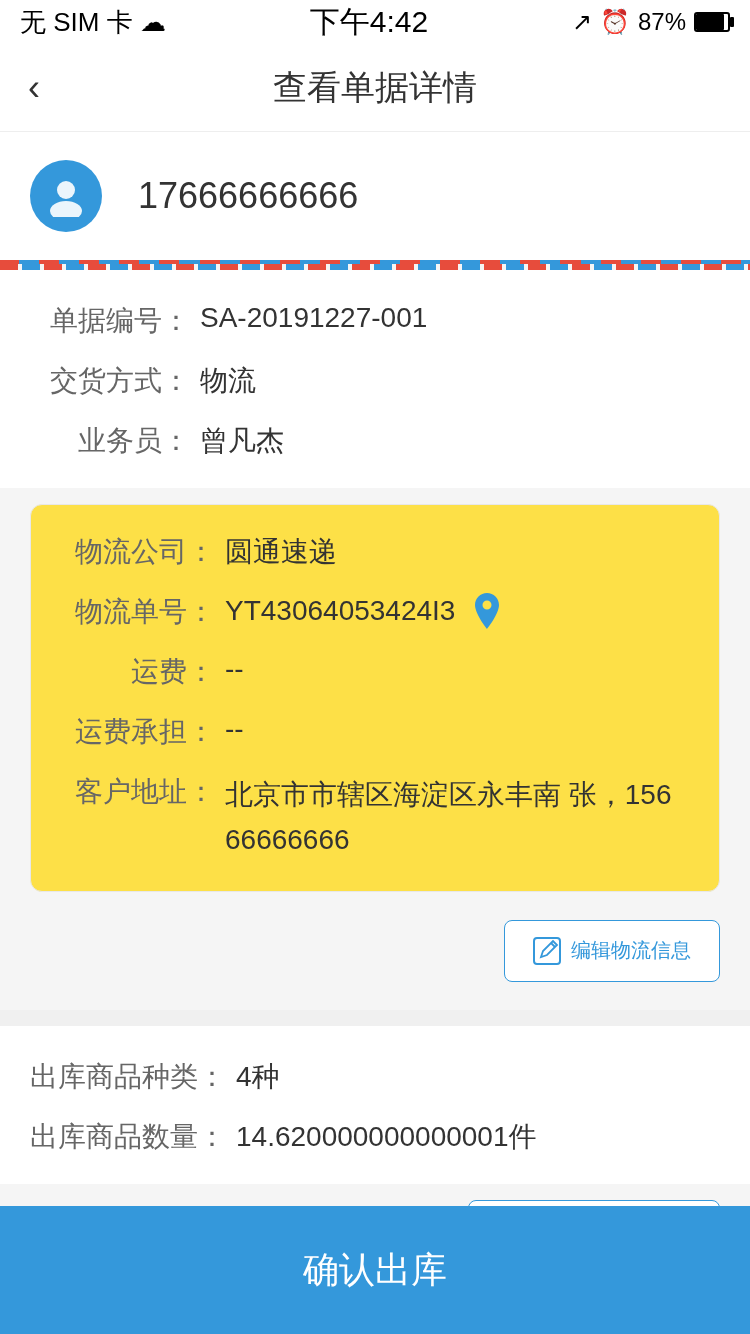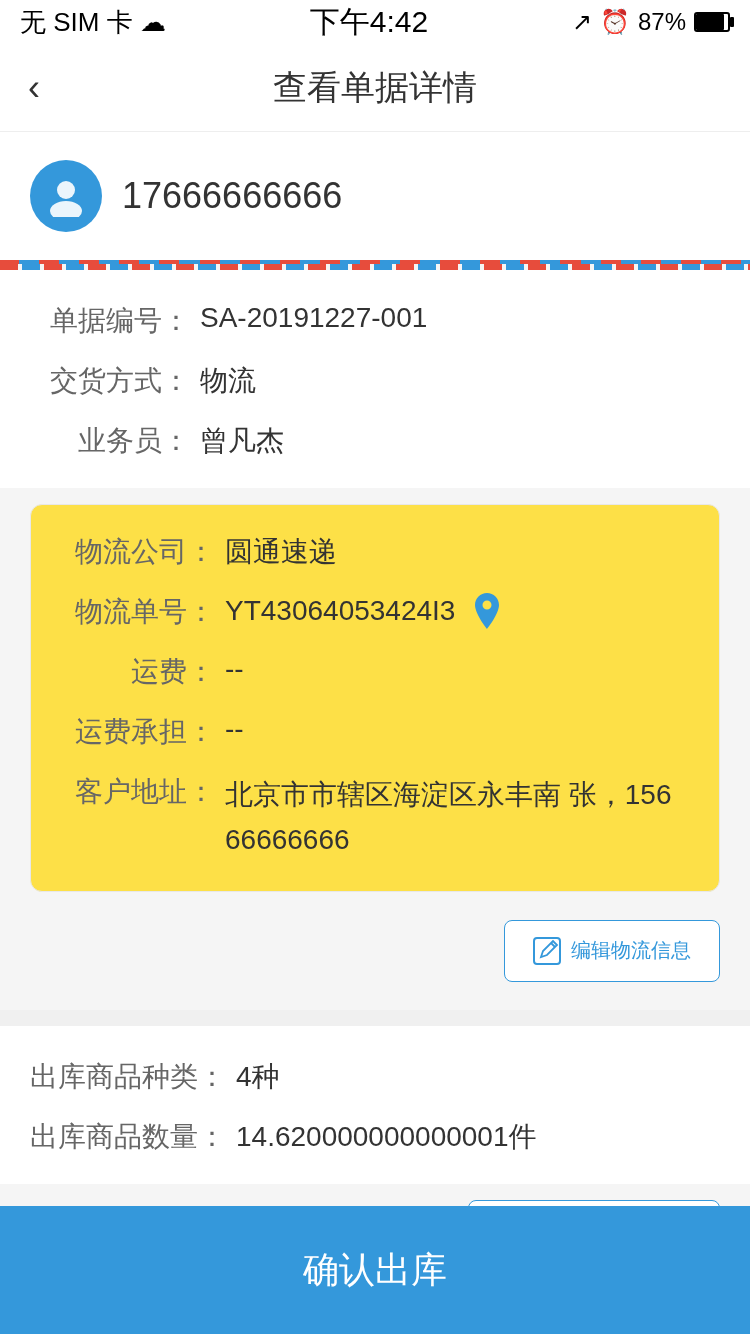--- a/index.html
+++ b/index.html
@@ -50,21 +50,21 @@
       font-weight: 500;
       color: #333;
     }
 
     
     .user-header {
       background: #fff;
       padding: 28px 30px;
       display: flex;
       align-items: center;
-      gap: 20px;
+      gap: 36px;
       border-bottom: 4px solid transparent;
       border-image: repeating-linear-gradient(90deg, #e74c3c 0 20px, #3498db 20px 40px) 1;
     }
     .avatar {
       width: 72px;
       height: 72px;
       border-radius: 50%;
       background: #3498db;
       display: flex;
       align-items: center;

